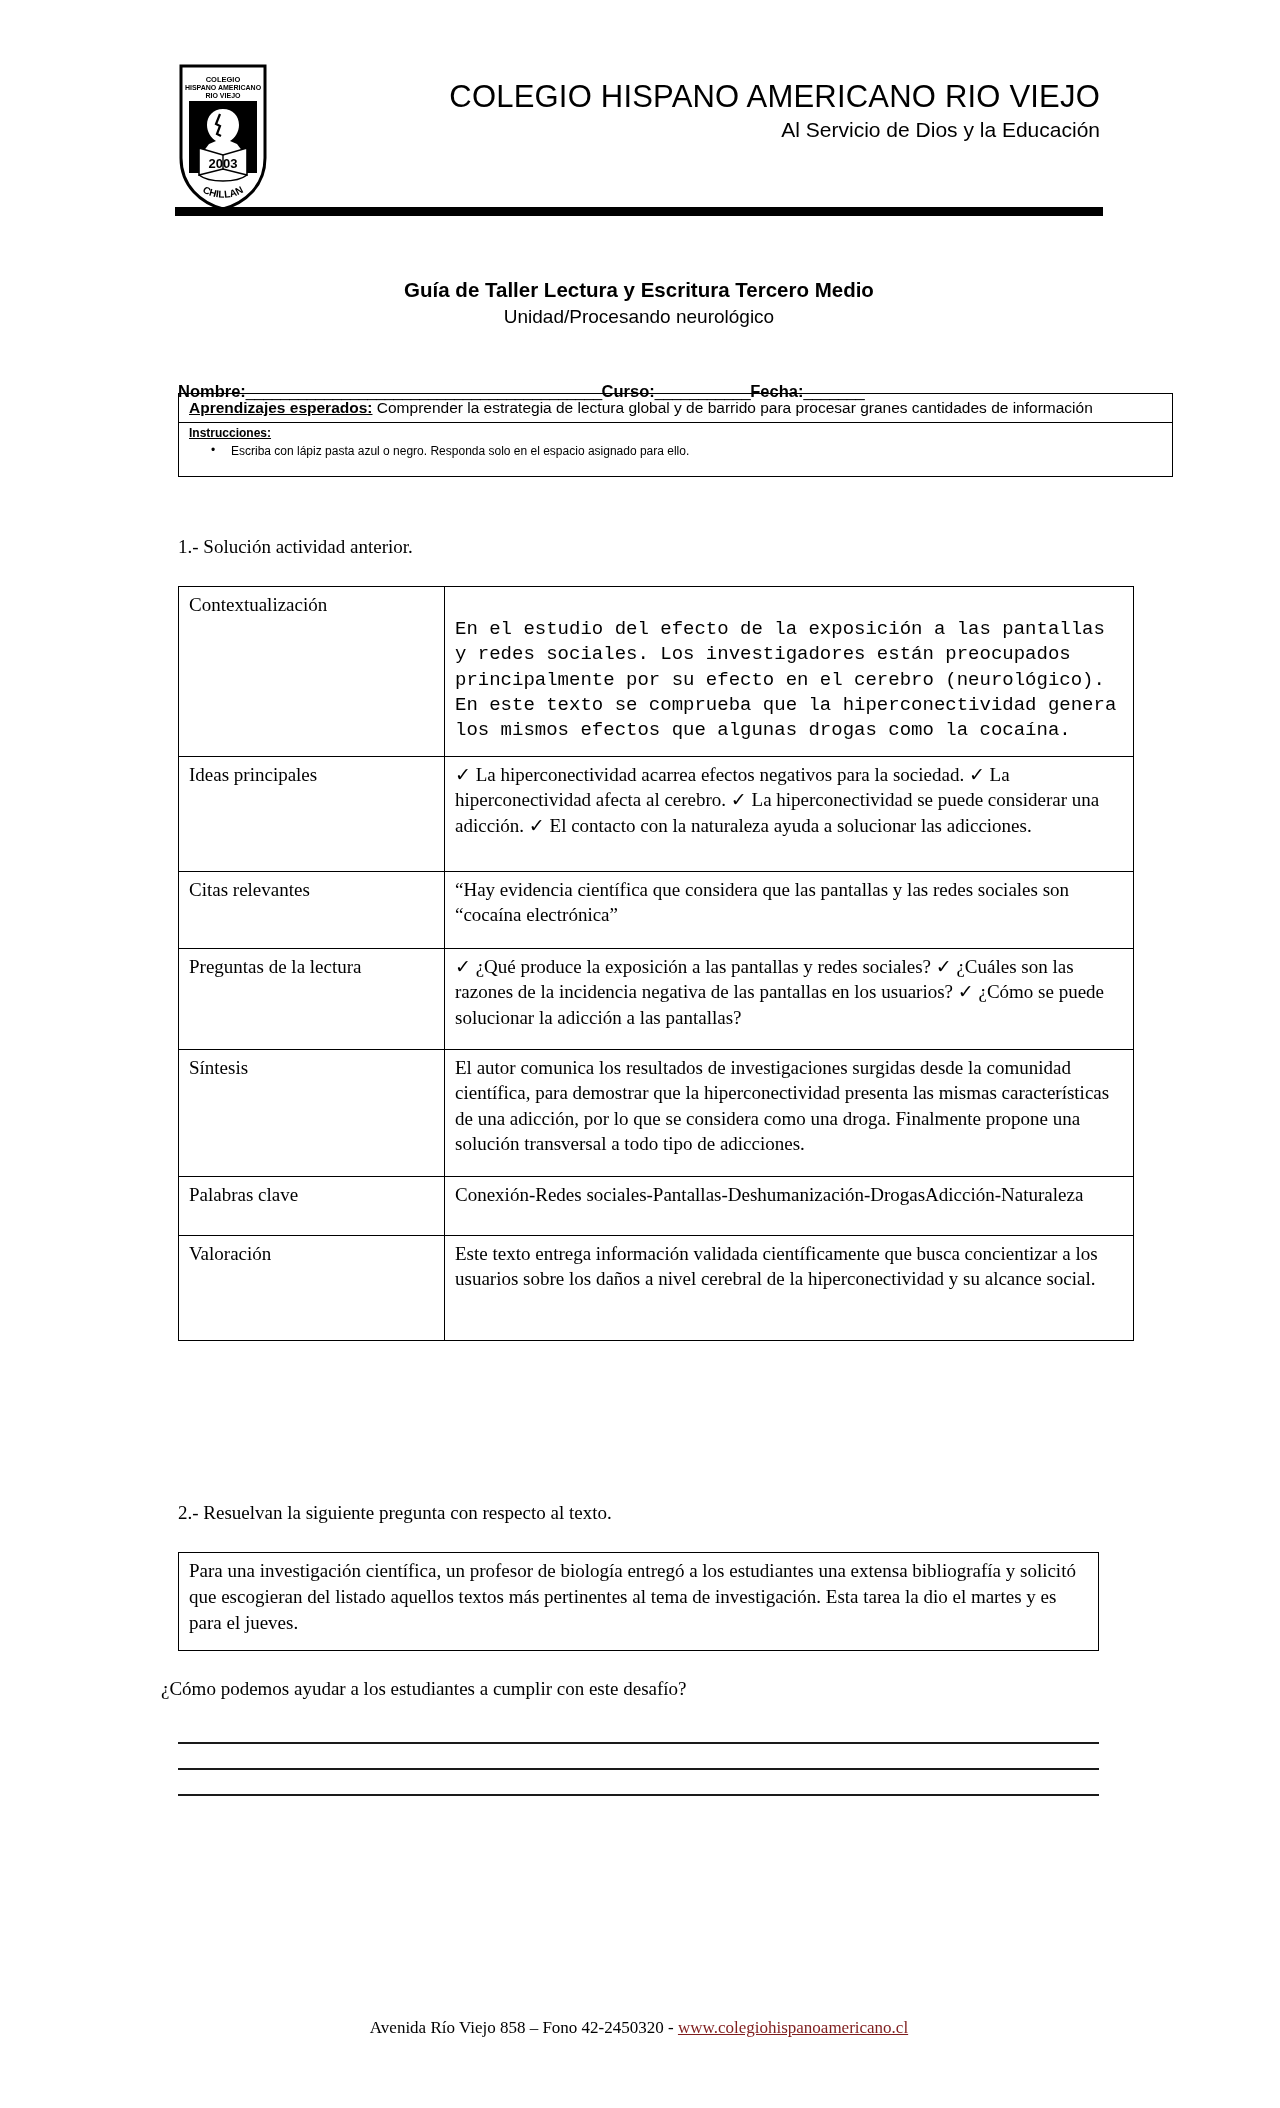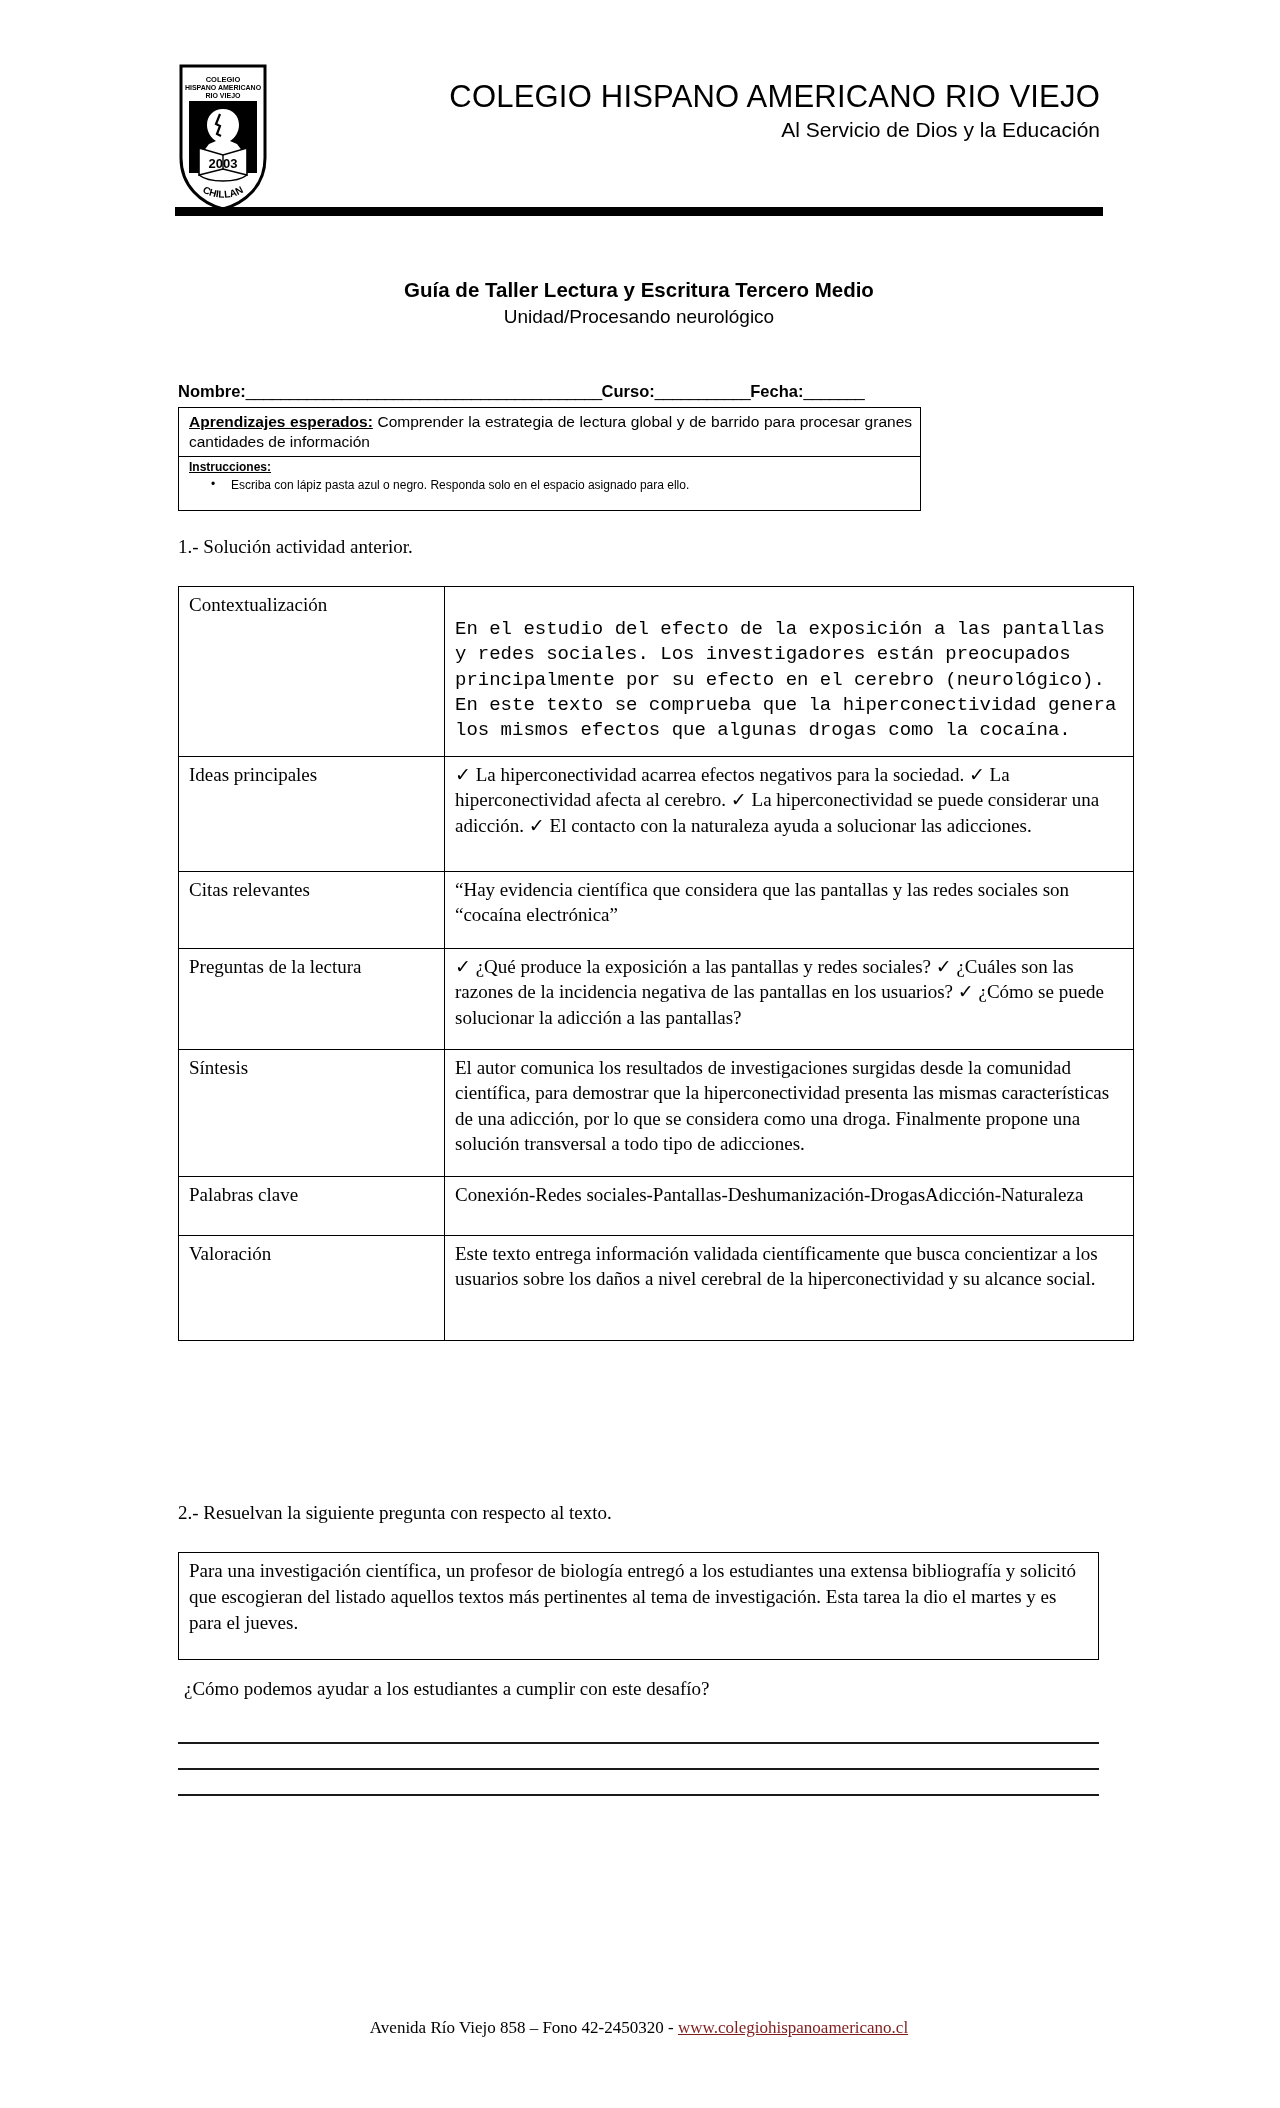--- a/index.html
+++ b/index.html
@@ -105,22 +105,22 @@
   }
   .identity .blank {
     font-weight: normal;
     letter-spacing: -0.5px;
   }
 
   
   .info-box {
     position: absolute;
     left: 178px;
-    top: 407px;
-    width: 743px;
+    top: 393px;
+    width: 995px;
     border: 1.5px solid #000;
     box-sizing: border-box;
     font-family: "Liberation Sans", sans-serif;
   }
   .info-row-1 {
     border-bottom: 1.5px solid #000;
     padding: 4px 8px 4px 10px;
     font-size: 15.5px;
     line-height: 1.28;
     text-align: justify;
@@ -151,21 +151,21 @@
   }
 
   
   .q-heading {
     position: absolute;
     font-size: 19px;
     font-family: "Liberation Serif", serif;
   }
   #q1 { left: 178px; top: 536px; }
   #q2 { left: 178px; top: 1502px; }
-  #q3 { left: 184px; top: 1678px; }
+  #q3 { left: 161px; top: 1678px; }
 
   
   .main-table {
     position: absolute;
     left: 178px;
     top: 586px;
     width: 915px;
     border-collapse: collapse;
     table-layout: fixed;
   }
@@ -193,21 +193,21 @@
   .pad-7 td { height: 94px; }
 
   
   .scenario-box {
     position: absolute;
     left: 178px;
     top: 1552px;
     width: 921px;
     box-sizing: border-box;
     border: 1.2px solid #000;
-    padding: 5px 10px 23px 10px;
+    padding: 5px 10px 14px 10px;
     font-size: 19px;
     line-height: 1.37;
     font-family: "Liberation Serif", serif;
   }
 
   
   .answer-lines {
     position: absolute;
     left: 178px;
     top: 1742px;

